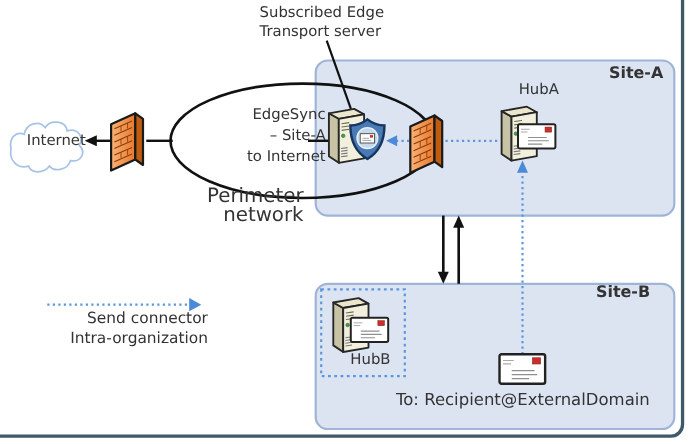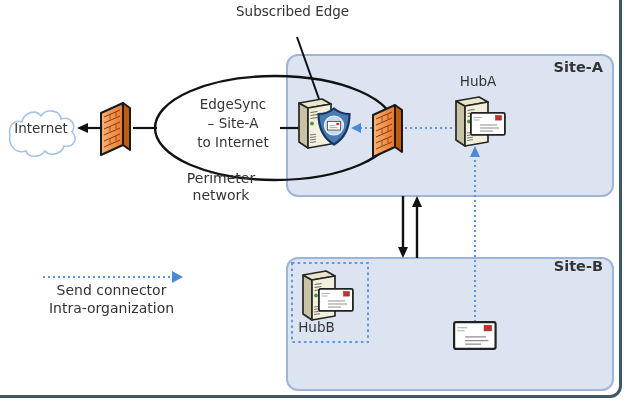--- a/index.html
+++ b/index.html
@@ -5,21 +5,21 @@
   html,body{margin:0;padding:0;}
   body{
     width:627px;height:404px;position:relative;overflow:hidden;
     background:#ffffff;
     font-family:"DejaVu Sans","Liberation Sans",sans-serif;
     color:#333333;
   }
   .stage{position:absolute;left:0;top:0;width:627px;height:368px;}
   svg{position:absolute;left:0;top:0;}
   .lbl{position:absolute;color:#333333;line-height:1.25;}
-  .lbl.center{text-align:center;}
+  .lbl.center{text-align:right;}
   .lbl.right{text-align:right;}
   .lbl.bold{font-weight:bold;text-align:right;}
   .frame{
     position:absolute;left:-15px;top:-15px;width:637px;height:413px;
     border:3px solid #3c5a68;border-radius:0 0 12px 0;
     box-sizing:border-box;pointer-events:none;z-index:6;
   }
   .z2{z-index:2;}
 </style>
 </head>
@@ -120,44 +120,46 @@
   <use href="#server" x="299" y="266"></use>
   <use href="#envelope" x="318" y="288"></use>
 
   <g transform="translate(453,321) scale(1.22)">
     <use href="#envelope"></use>
   </g>
 </svg>
 
 <div class="lbl z2" style="left:236px;top:3px;font-size:13.5px;line-height:17.5px;">
   <div>Subscribed Edge</div>
+  <div>Transport server</div>
 </div>
 
 <div class="lbl center z2" style="left:4px;top:120px;width:74px;font-size:13.5px;">Internet</div>
 
 <div class="lbl center z2" style="left:170px;top:95px;width:126px;font-size:13.5px;line-height:19px;">
   <div>EdgeSync</div>
   <div>– Site-A</div>
   <div>to Internet</div>
 </div>
 
-<div class="lbl center z2" style="left:166px;top:170px;width:110px;font-size:14px;line-height:17px;">
+<div class="lbl center z2" style="left:166px;top:170px;width:110px;font-size:18px;line-height:17px;">
   <div>Perimeter</div>
   <div>network</div>
 </div>
 
 <div class="lbl right bold z2" style="left:480px;top:58px;width:123px;font-size:14.5px;">Site-A</div>
 
-<div class="lbl right bold z2" style="left:480px;top:257px;width:123px;font-size:14.5px;">Site-B</div>
+<div class="lbl right bold z2" style="left:468px;top:257px;width:123px;font-size:14.5px;">Site-B</div>
 
 <div class="lbl center z2" style="left:448px;top:73px;width:60px;font-size:13.5px;">HubA</div>
 
-<div class="lbl center z2" style="left:289px;top:319px;width:55px;font-size:13.5px;">HubB</div>
+<div class="lbl center z2" style="left:300px;top:319px;width:55px;font-size:13.5px;">HubB</div>
 
 
+<div class="lbl z2" style="left:360px;top:354px;font-size:15px;white-space:nowrap;">To: Recipient@ExternalDomain</div>
 
 <div class="lbl center z2" style="left:34px;top:281px;width:155px;font-size:14px;line-height:18px;">
   <div>Send connector</div>
   <div>Intra-organization</div>
 </div>
 
 <div class="frame"></div>
 
 </div>
 

